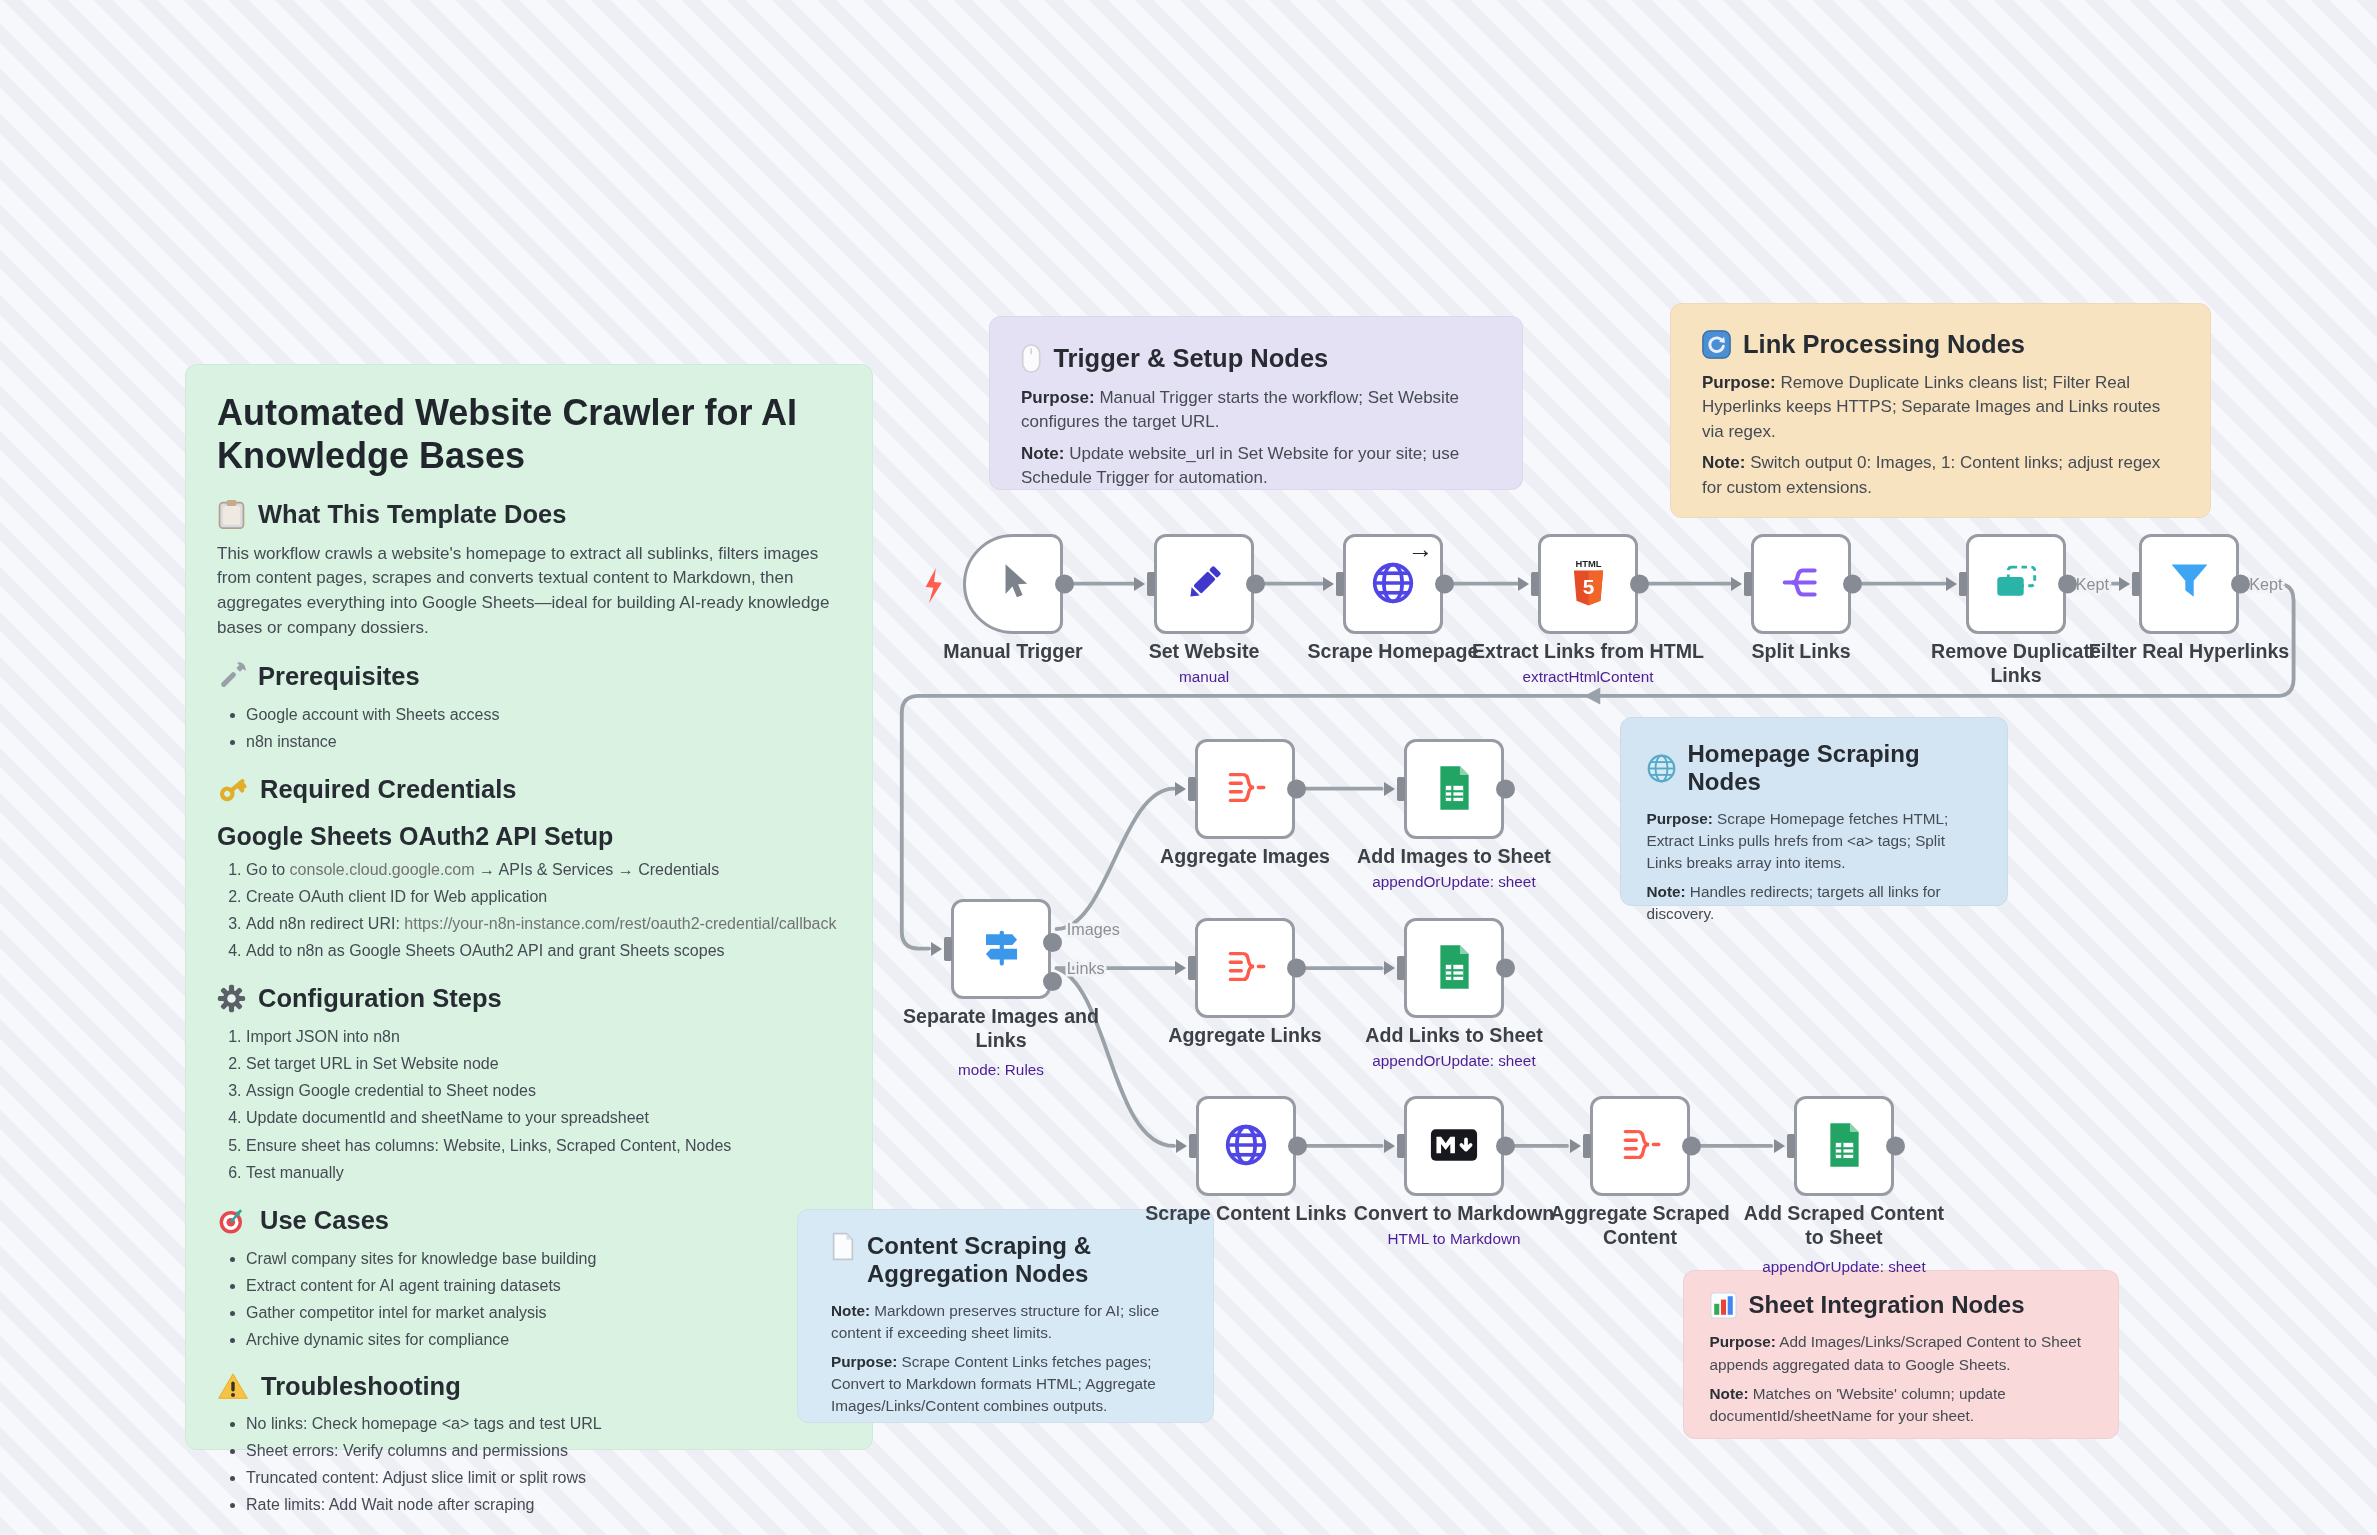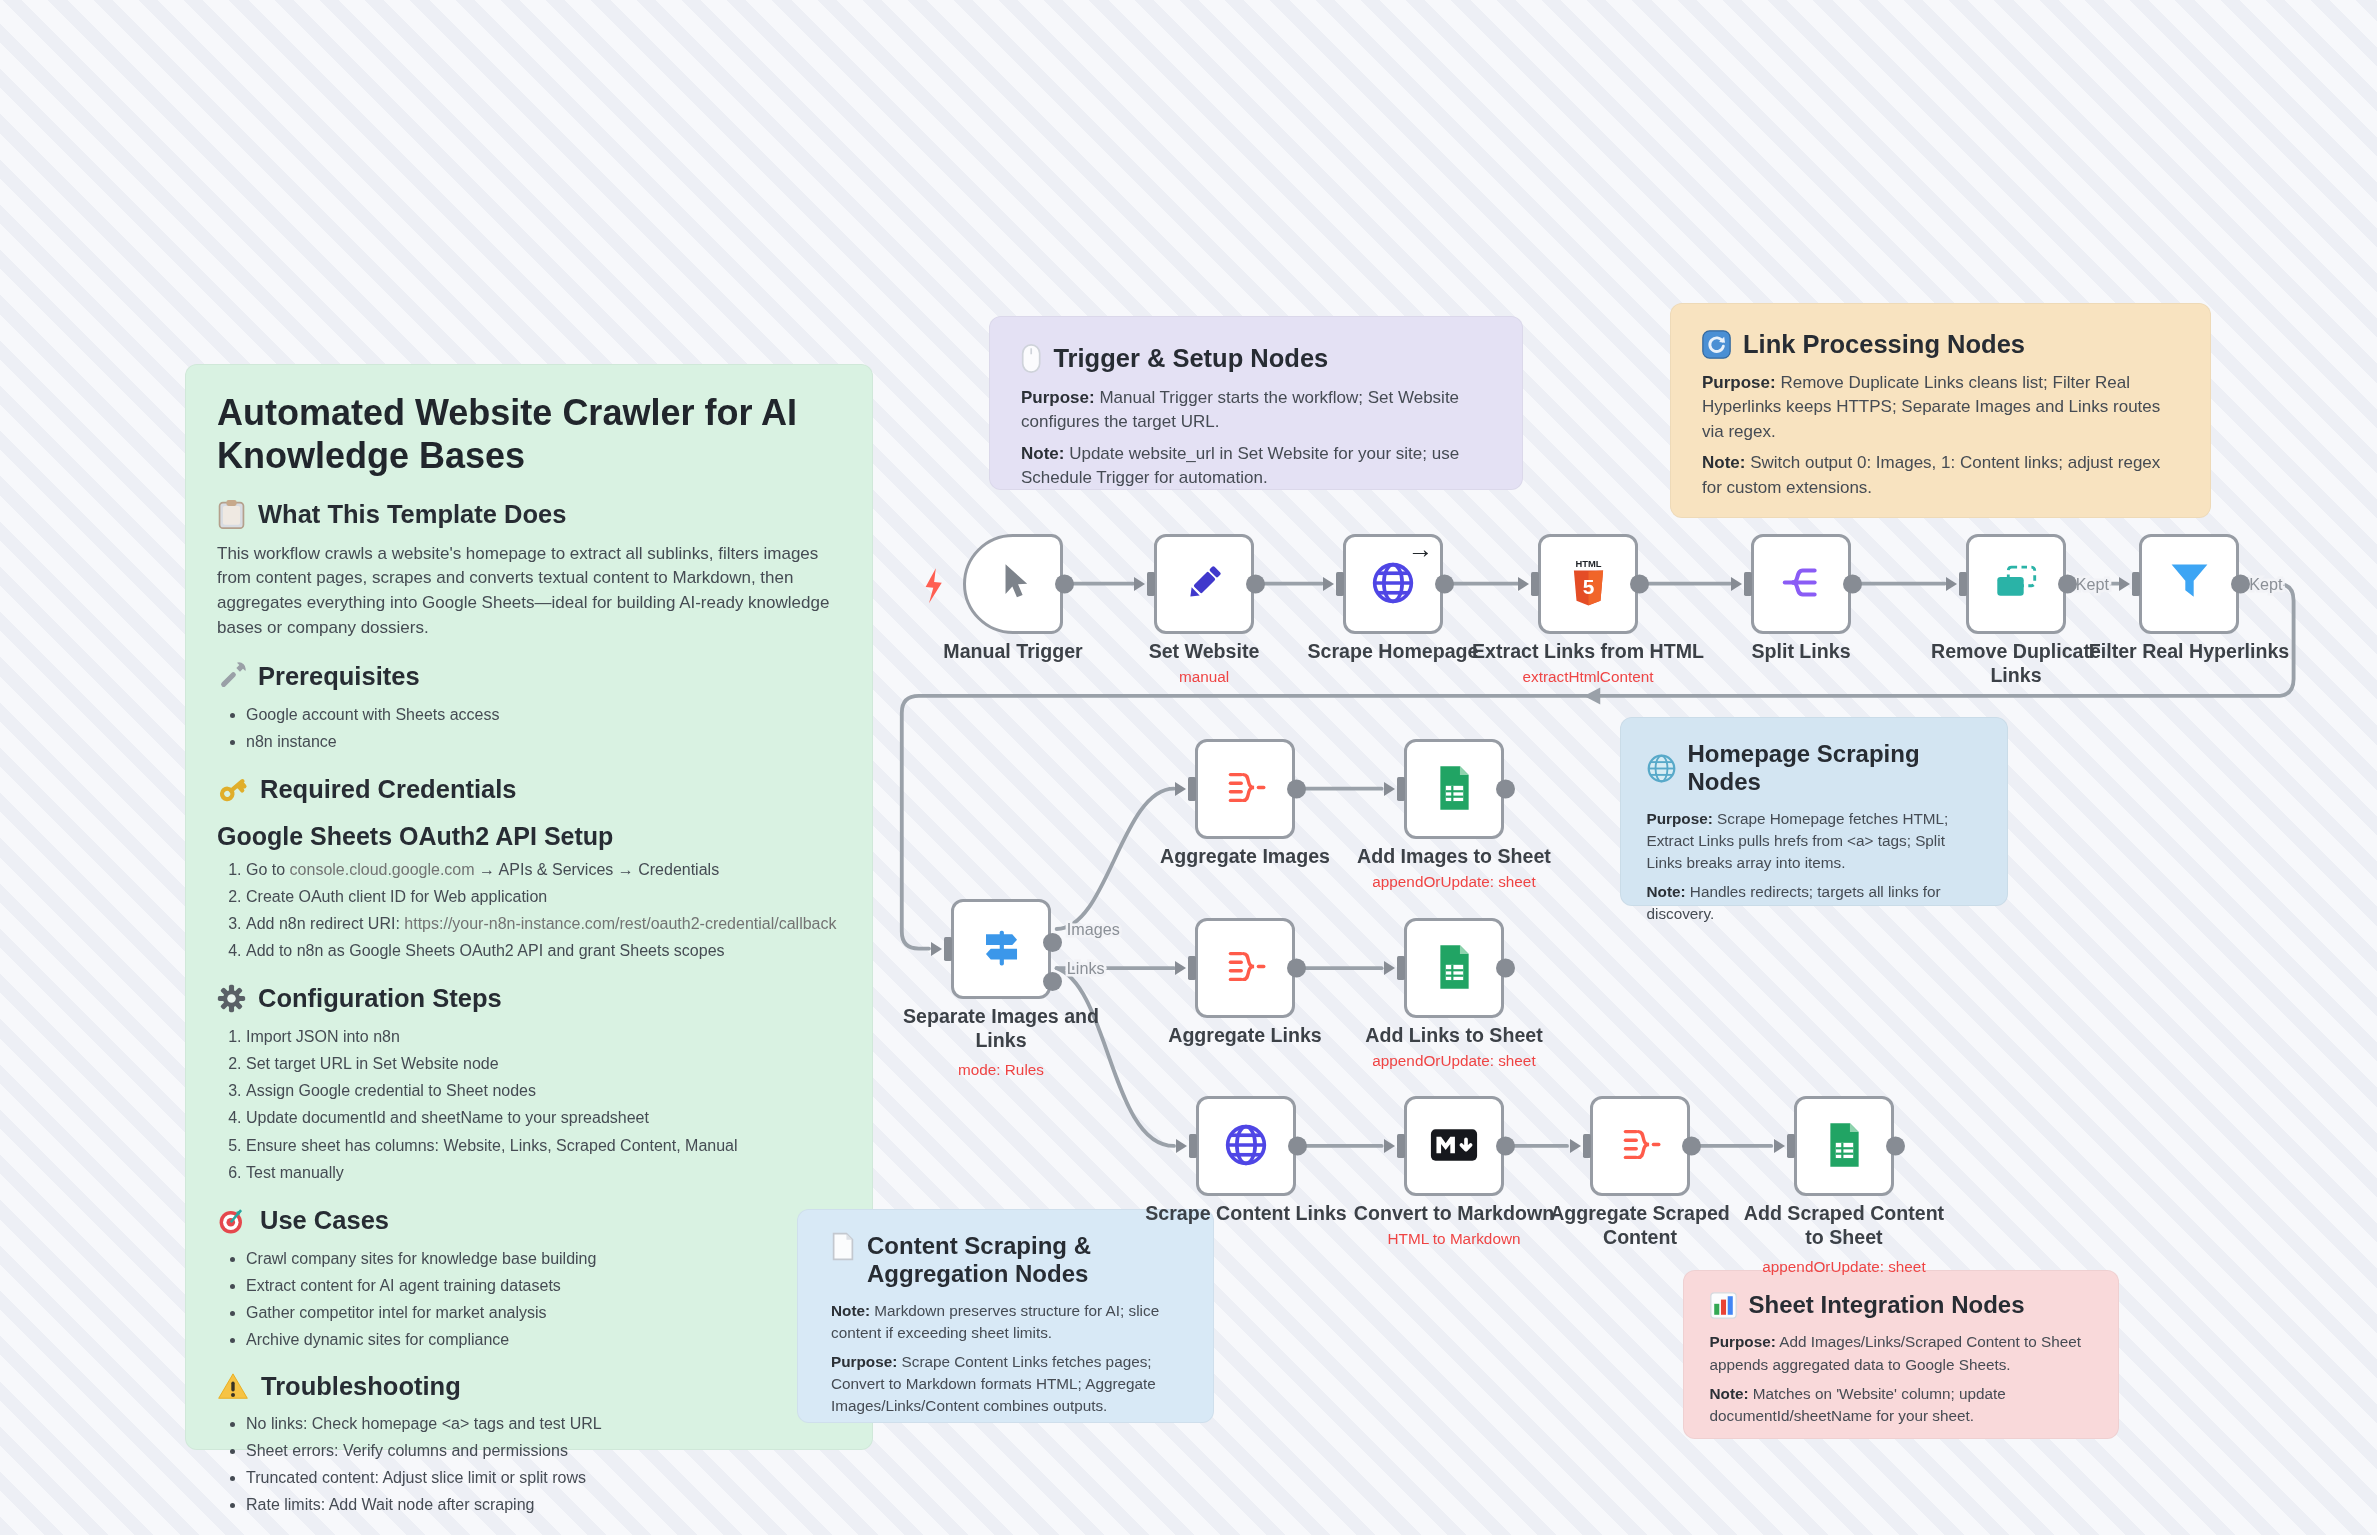--- a/index.html
+++ b/index.html
@@ -32,21 +32,21 @@
   
   .node{position:absolute;z-index:2;width:100px;}
   .node-box{position:relative;width:100px;height:100px;background:#fff;
             border:3.4px solid #979ca4;border-radius:12px;box-sizing:border-box;
             display:flex;align-items:center;justify-content:center;}
   .trigger .node-box{border-radius:51px 12px 12px 51px;}
   .node-label{position:absolute;top:106px;left:50%;transform:translateX(-50%);
               width:238px;text-align:center;font-size:19.6px;font-weight:600;color:#3c4147;line-height:1.2;}
   .node-label.narrow{width:213px;}
   .node-caption{position:absolute;left:50%;transform:translateX(-50%);
-                width:255px;text-align:center;font-size:15.3px;color:#ef4444;}
+                width:255px;text-align:center;font-size:15.3px;color:#4c1d95;}
   .cap1{top:134px;} .cap2{top:162px;}
   .port-out{position:absolute;right:-13.6px;top:50%;transform:translateY(-50%);
             width:19px;height:19px;border-radius:50%;background:#878c94;}
   .port-out.o1{top:31px;transform:none;}
   .port-out.o2{top:70px;transform:none;}
   .port-in{position:absolute;left:-10.2px;top:50%;transform:translateY(-50%);
            width:8.5px;height:24px;background:#878c94;border-radius:1.7px;}
   .port-in::before{content:"";position:absolute;left:-12.8px;top:50%;transform:translateY(-50%);
            border-top:7.7px solid transparent;border-bottom:7.7px solid transparent;
            border-left:11px solid #878c94;}
@@ -148,21 +148,21 @@
           <circle cx="17" cy="17" r="5" fill="#e9f5ee"></circle>
         </svg>
       </span>
       <span>Configuration Steps</span>
     </h2>
   <ol>
     <li>Import JSON into n8n</li>
     <li>Set target URL in Set Website node</li>
     <li>Assign Google credential to Sheet nodes</li>
     <li>Update documentId and sheetName to your spreadsheet</li>
-    <li>Ensure sheet has columns: Website, Links, Scraped Content, Manual</li>
+    <li>Ensure sheet has columns: Website, Links, Scraped Content, Nodes</li>
     <li>Test manually</li>
   </ol>
 
   <h2>
       <span class="hicon">
         <svg width="31" height="31" viewBox="0 0 36 36">
           <circle cx="16" cy="20" r="13" fill="#e5484d"></circle>
           <circle cx="16" cy="20" r="9" fill="#fff"></circle>
           <circle cx="16" cy="20" r="5" fill="#e5484d"></circle>
           <path d="M16,20 L28,6" stroke="#2aa7a0" stroke-width="3"></path>

